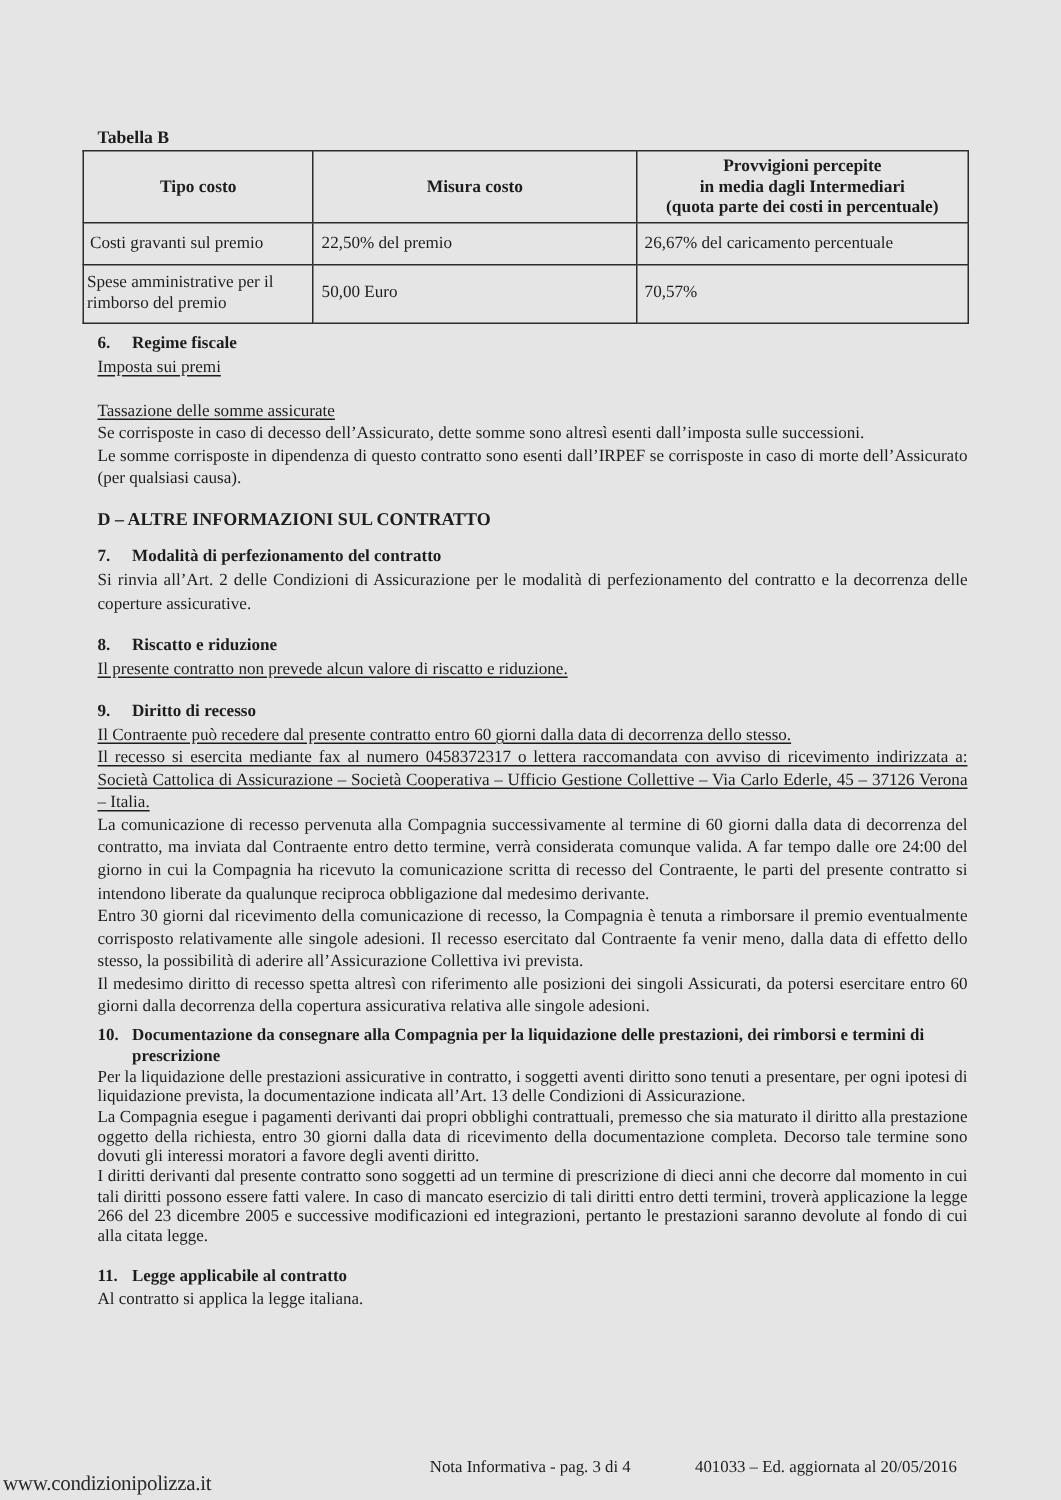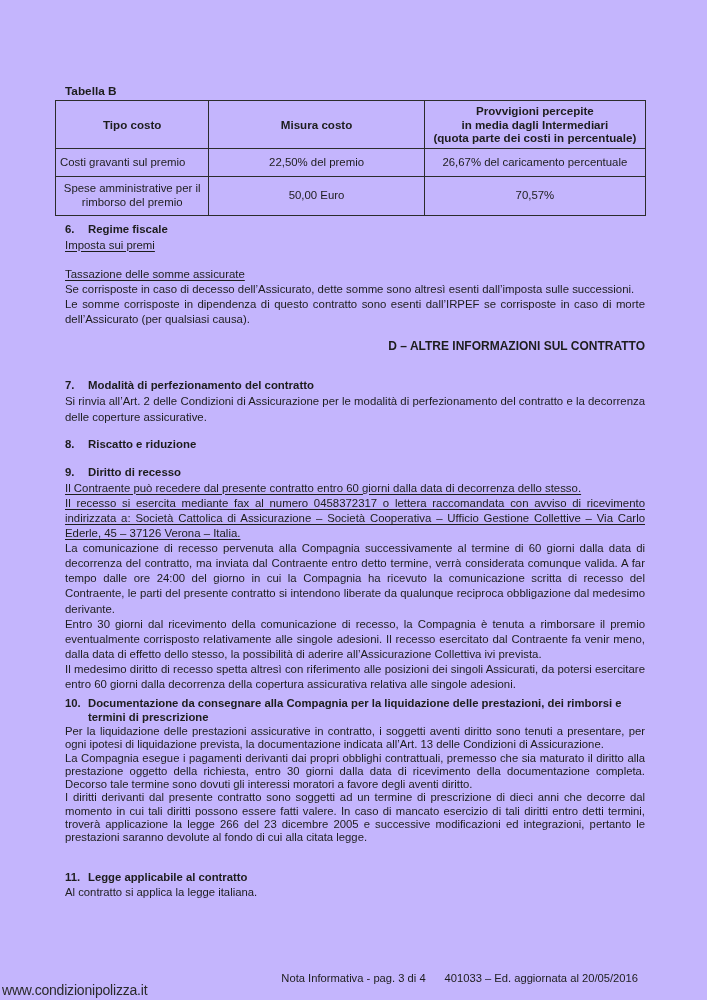--- a/index.html
+++ b/index.html
@@ -1,20 +1,20 @@
 <!DOCTYPE html>
 <html><head>
 <meta charset="utf-8">
 <style>
   html,body { margin:0; padding:0; background:#ffffff; }
   .page {
     position:relative;
     width:707px; height:1000px;
-    background:#c4b5fd;
-    font-family:Liberation Sans, sans-serif;
+    background:#e5e5e5;
+    font-family:Liberation Serif, serif;
     color:#1d1d1d;
     overflow:hidden;
   }
   .content {
     position:absolute; left:65px; top:84px; width:580px;
     font-size:11.4px; line-height:15.1px;
   }
   .tbl-label { font-weight:bold; font-size:11.8px; margin:0 0 1px 0; }
   table.costs {
     border-collapse:collapse; table-layout:fixed;
@@ -24,37 +24,37 @@
     border:1.6px solid #2c2c2c;
     vertical-align:middle;
   }
   table.costs th {
     font-weight:bold; text-align:center;
     font-size:11.6px; line-height:13.6px;
     padding:3px 6px;
   }
   table.costs thead th { height:38px; }
   table.costs tbody td {
-    text-align:center;
+    text-align:left;
     font-size:11.4px; line-height:13.6px;
     padding:7px 5px;
   }
   table.costs tbody tr.r1 td:first-child { text-align:left; padding-left:4px; }
   table.costs tbody tr.r2 td:first-child { padding:5px 2px; }
   .col-1 { width:26%; } .col-2 { width:36.5%; } .col-3 { width:37.5%; }
 
   .sec { margin-top:12px; }
   .sec-heading { display:flex; font-weight:bold; margin:0 0 1px 0; }
   .h-num { width:23px; flex-shrink:0; }
   .h-title { flex:1; }
-  .d-heading { font-weight:bold; font-size:12px; margin:12px 0 24px 0;text-align:right; }
+  .d-heading { font-weight:bold; font-size:12px; margin:12px 0 10px 0; }
   .para { text-align:justify; margin:0; }
   .u { text-decoration:underline; text-underline-offset:2px; }
   .gap { height:14px; }
-  .mt6 { margin-top:6px; } .mt5 { margin-top:5px; } .mt13 { margin-top:13px; } .mt14 { margin-top:27px; }
+  .mt6 { margin-top:6px; } .mt5 { margin-top:5px; } .mt13 { margin-top:13px; } .mt14 { margin-top:14px; }
   .tight { font-size:11.3px; line-height:13.2px; }
   .tight .sec-heading { line-height:13.6px; }
 
   .footer {
     position:absolute; top:972px; left:0; width:100%;
     font-size:11.2px; color:#1d1d1d;
   }
   .footer-center { display:block; width:100%; text-align:center; }
   .footer-right { position:absolute; top:0; right:69px; }
   .watermark {
@@ -121,20 +121,21 @@
         <span class="h-title">Modalità di perfezionamento del contratto</span>
       </div>
       <div class="para">Si rinvia all’Art. 2 delle Condizioni di Assicurazione per le modalità di perfezionamento del contratto e la decorrenza delle coperture assicurative.</div>
     </div>
 
     <div class="sec">
       <div class="sec-heading">
         <span class="h-num">8.</span>
         <span class="h-title">Riscatto e riduzione</span>
       </div>
+      <div class="para"><span class="u">Il presente contratto non prevede alcun valore di riscatto e riduzione.</span></div>
     </div>
 
     <div class="sec mt13">
       <div class="sec-heading">
         <span class="h-num">9.</span>
         <span class="h-title">Diritto di recesso</span>
       </div>
       <div class="para"><span class="u">Il Contraente può recedere dal presente contratto entro 60 giorni dalla data di decorrenza dello stesso.</span></div>
       <div class="para"><span class="u">Il recesso si esercita mediante fax al numero 0458372317 o lettera raccomandata con avviso di ricevimento indirizzata a: Società Cattolica di Assicurazione – Società Cooperativa – Ufficio Gestione Collettive – Via Carlo Ederle, 45 – 37126 Verona – Italia.</span></div>
       <div class="para">La comunicazione di recesso pervenuta alla Compagnia successivamente al termine di 60 giorni dalla data di decorrenza del contratto, ma inviata dal Contraente entro detto termine, verrà considerata comunque valida. A far tempo dalle ore 24:00 del giorno in cui la Compagnia ha ricevuto la comunicazione scritta di recesso del Contraente, le parti del presente contratto si intendono liberate da qualunque reciproca obbligazione dal medesimo derivante.</div>

